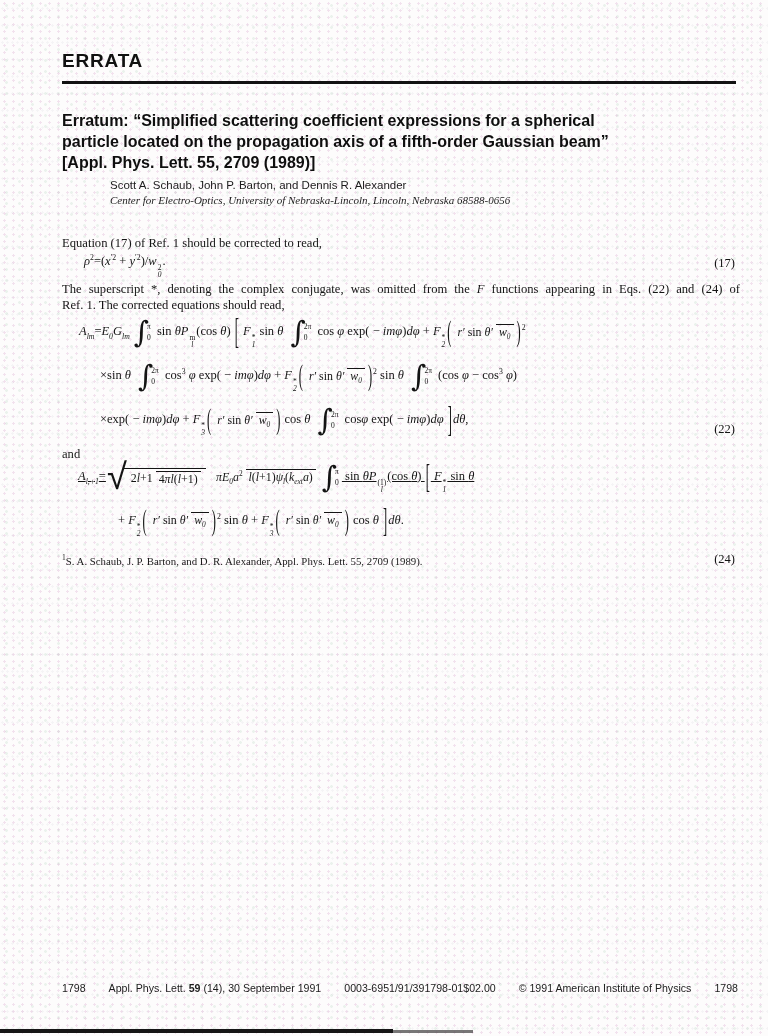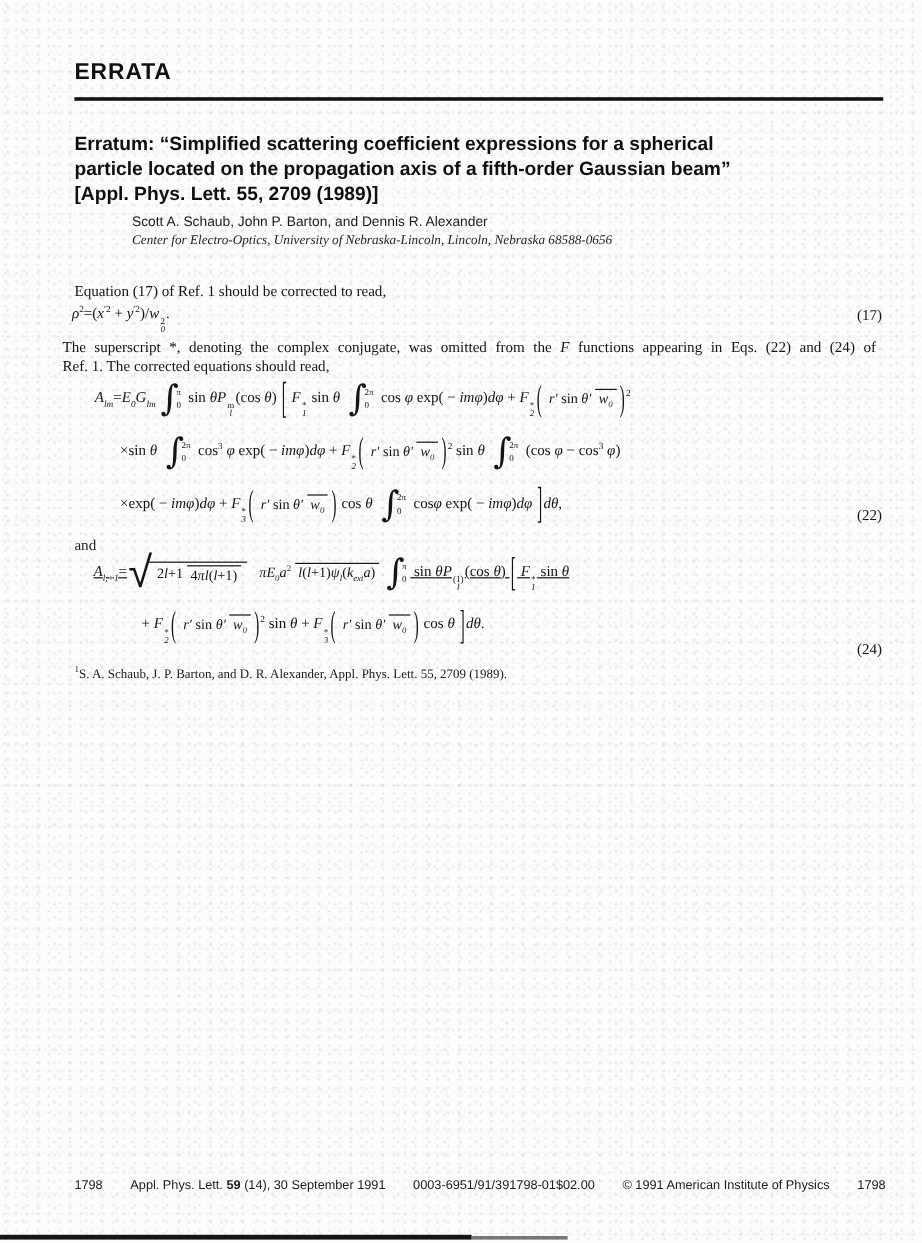--- a/index.html
+++ b/index.html
@@ -17,21 +17,21 @@
   
   .errata{left:62px;top:50px;font-family:"Liberation Sans",sans-serif;font-weight:bold;font-size:19px;letter-spacing:.8px;color:#111;}
   .hrule{left:62px;top:81px;width:674px;height:2.5px;background:#121212;}
   
   .title{left:62px;top:110px;width:696px;font-family:"Liberation Sans",sans-serif;font-weight:bold;font-size:16px;line-height:21px;color:#0f0f0f;}
   .authors{left:110px;top:179px;font-family:"Liberation Sans",sans-serif;font-size:11.5px;color:#1c1c1c;}
   .affil{left:110px;top:194px;font-size:11px;font-style:italic;color:#1c1c1c;}
   
   .para{font-size:12.6px;line-height:15.5px;color:#141414;}
   .p1{left:62px;top:236px;}
-  .p2{left:52px;top:282px;width:678px;}
+  .p2{left:62px;top:282px;width:678px;}
   .p2 .jline{text-align:justify;text-align-last:justify;}
   .andword{left:62px;top:447px;font-size:12.6px;}
   
   .footnote{left:62px;top:553px;font-size:10.8px;color:#1a1a1a;}
   .footnote sup{font-size:.7em;}
   
   .footer{left:62px;top:982px;width:676px;display:flex;justify-content:space-between;align-items:baseline;
           font-family:"Liberation Sans",sans-serif;font-size:10.6px;color:#1b1b1b;}
   .footer .bold{font-weight:bold;}
   
@@ -68,21 +68,21 @@
   <div>Erratum: “Simplified scattering coefficient expressions for a spherical</div>
   <div>particle located on the propagation axis of a fifth-order Gaussian beam”</div>
   <div>[Appl. Phys. Lett. 55, 2709 (1989)]</div>
 </div>
 
 <div class="abs authors">Scott A. Schaub, John P. Barton, and Dennis R. Alexander</div>
 <div class="abs affil">Center for Electro-Optics, University of Nebraska-Lincoln, Lincoln, Nebraska 68588-0656</div>
 
 <div class="abs para p1">Equation (17) of Ref. 1 should be corrected to read,</div>
 
-<div class="eqline" style="left:60px;top:254px;"><span class="mi">ρ</span><sup class="msup">2</sup><span class="mn">=(</span><span class="mi">x</span><sup class="msup">′2</sup><span class="mn"> + </span><span class="mi">y</span><sup class="msup">′2</sup><span class="mn">)/</span><span class="mi">w</span><span class="ss">
+<div class="eqline" style="left:84px;top:254px;"><span class="mi">ρ</span><sup class="msup">2</sup><span class="mn">=(</span><span class="mi">x</span><sup class="msup">′2</sup><span class="mn"> + </span><span class="mi">y</span><sup class="msup">′2</sup><span class="mn">)/</span><span class="mi">w</span><span class="ss">
       <span class="ssup">2</span>
       <span class="ssub">0</span>
     </span><span class="mn">.</span></div>
 <div class="eqnum" style="top:256px;">(17)</div>
 
 <div class="abs para p2">
   <div class="jline"><span>The superscript *, denoting the complex conjugate, was omitted from the </span><span style="font-style:italic">F</span><span> functions appearing in Eqs. (22) and (24) of</span></div>
   <div>Ref. 1. The corrected equations should read,</div>
 </div>
 
@@ -175,21 +175,21 @@
     </span><span class="bigd" style="transform: scaleY(2.4);">(</span><span class="frac">
       <span class="fnum"><span class="mi">r′ </span><span class="mn">sin </span><span class="mi">θ′</span></span>
       <span class="fden"><span class="mi">w</span><sub class="msub">0</sub></span>
     </span><span class="bigd" style="transform: scaleY(2.4);">)</span><sup class="msup">2</sup><span class="mn"> sin </span><span class="mi">θ</span><span class="mn"> + </span><span class="mi">F</span><span class="ss">
       <span class="ssup">*</span>
       <span class="ssub">3</span>
     </span><span class="bigd" style="transform: scaleY(2.4);">(</span><span class="frac">
       <span class="fnum"><span class="mi">r′ </span><span class="mn">sin </span><span class="mi">θ′</span></span>
       <span class="fden"><span class="mi">w</span><sub class="msub">0</sub></span>
     </span><span class="bigd" style="transform: scaleY(2.4);">)</span><span class="mn"> cos </span><span class="mi">θ </span><span class="bigd" style="transform: scaleY(2.7);">]</span><span class="mi">dθ</span><span class="mn">.</span></div>
-<div class="eqnum" style="top:534px;">(24)</div>
+<div class="eqnum" style="top:552px;">(24)</div>
 
 <div class="abs footnote"><sup>1</sup><span>S. A. Schaub, J. P. Barton, and D. R. Alexander, Appl. Phys. Lett. 55, 2709 (1989).</span></div>
 
 <div class="abs footer">
   <span>1798</span>
   <span><span>Appl. Phys. Lett. </span><span class="bold">59</span><span> (14), 30 September 1991</span></span>
   <span>0003-6951/91/391798-01$02.00</span>
   <span>© 1991 American Institute of Physics</span>
   <span>1798</span>
 </div>

